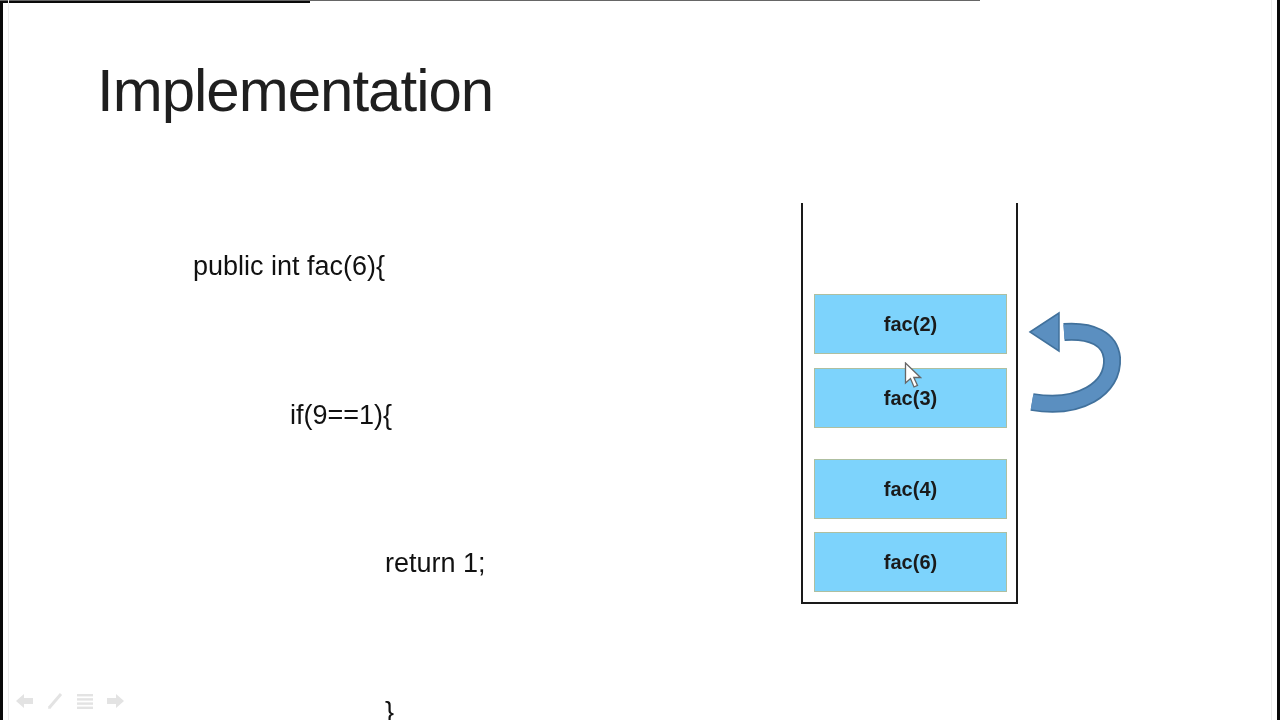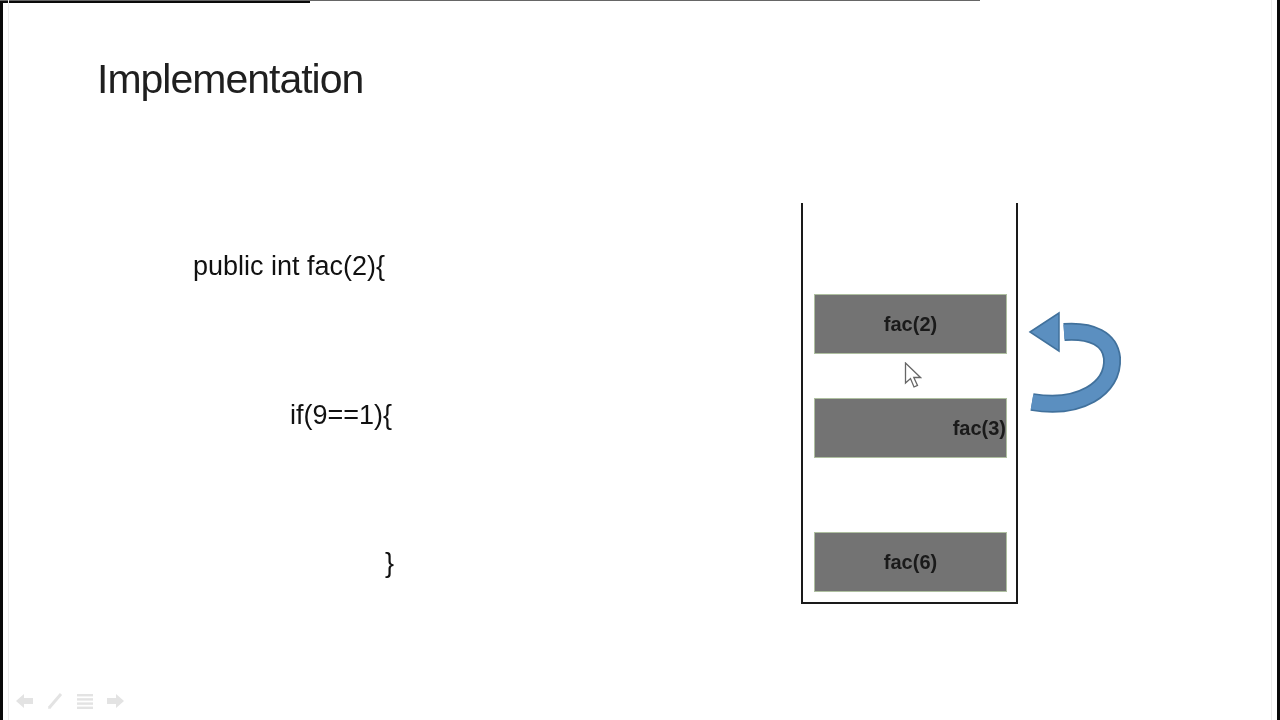--- a/index.html
+++ b/index.html
@@ -13,47 +13,47 @@
   .edge-left{left:0;top:0;width:3px;height:720px;}
   .edge-right{left:1277px;top:0;width:3px;height:720px;}
   .edge-top-a{left:0;top:0;width:310px;height:3px;}
   .edge-top-b{left:0;top:0;width:980px;height:1px;background:#666;}
   .faint-line{position:absolute;top:0;width:1px;height:720px;background:#ededed;}
   .faint-left{left:8px;} .faint-right{left:1271px;}
 
   
   .slide-title{
     position:absolute;left:97px;top:56px;
-    font-size:41px;color:#1f1f1f;letter-spacing:-1px;white-space:nowrap;
+    font-size:60px;color:#1f1f1f;letter-spacing:-1px;white-space:nowrap;
   }
 
   
   .code-block{
     position:absolute;left:193px;top:143px;
     font-size:27px;color:#111;line-height:49.5px;white-space:pre;
   }
   .code-line{height:49.5px;}
   .ind0{padding-left:0;}
   .ind1{padding-left:97px;}
   .ind2{padding-left:192px;}
 
   
   .stack{
     position:absolute;left:801px;top:203px;width:213px;height:399px;
     border-left:2px solid #1a1a1a;border-right:2px solid #1a1a1a;
     border-bottom:2px solid #1a1a1a;
   }
   .stack-frame{
     position:absolute;left:11px;width:191px;height:58px;
-    background:#737373;border:1px solid #aebfa0;
+    background:#7dd3fc;border:1px solid #aebfa0;
     display:flex;align-items:center;justify-content:center;
     font-size:20px;font-weight:bold;color:#1a1a1a;
   }
   .frame-0{top:91px;}
-  .frame-1{top:195px;justify-content:flex-end;}
+  .frame-1{top:165px;}
   .frame-2{top:256px;}
   .frame-3{top:329px;}
 
   
   .return-arrow{position:absolute;left:1024px;top:306px;}
 
   
   .mouse-cursor{position:absolute;left:904px;top:362px;}
 
   
@@ -69,35 +69,39 @@
 <div class="edge edge-left"></div>
 <div class="edge edge-right"></div>
 <div class="edge edge-top-a"></div>
 <div class="edge edge-top-b"></div>
 <div class="faint-line faint-left"></div>
 <div class="faint-line faint-right"></div>
 
 <div class="slide-title">Implementation</div>
 
 <div class="code-block">
-  <div class="code-line ind0">public int fac(2){</div>
+  <div class="code-line ind0">public int fac(6){</div>
   <div class="code-line ind1">if(9==1){</div>
+  <div class="code-line ind2">return 1;</div>
   <div class="code-line ind2">}</div>
   
   
   
   
 </div>
 
 <div class="stack">
   <div class="stack-frame frame-0">
     <span>fac(2)</span>
   </div>
   <div class="stack-frame frame-1">
     <span>fac(3)</span>
+  </div>
+  <div class="stack-frame frame-2">
+    <span>fac(4)</span>
   </div>
   <div class="stack-frame frame-3">
     <span>fac(6)</span>
   </div>
 </div>
 
 <svg class="return-arrow" width="102" height="115" viewBox="0 0 102 115">
   <path d="M 8 96 C 55 104, 90 83, 88 52 C 86 33, 68 24, 40 26" fill="none" stroke="#41719c" stroke-width="18"></path>
   <path d="M 8 96 C 55 104, 90 83, 88 52 C 86 33, 68 24, 40 26" fill="none" stroke="#5b8fc0" stroke-width="14.5"></path>
   <polygon points="6,26 35,7 35,45" fill="#5b8fc0" stroke="#41719c" stroke-width="1.5"></polygon>

